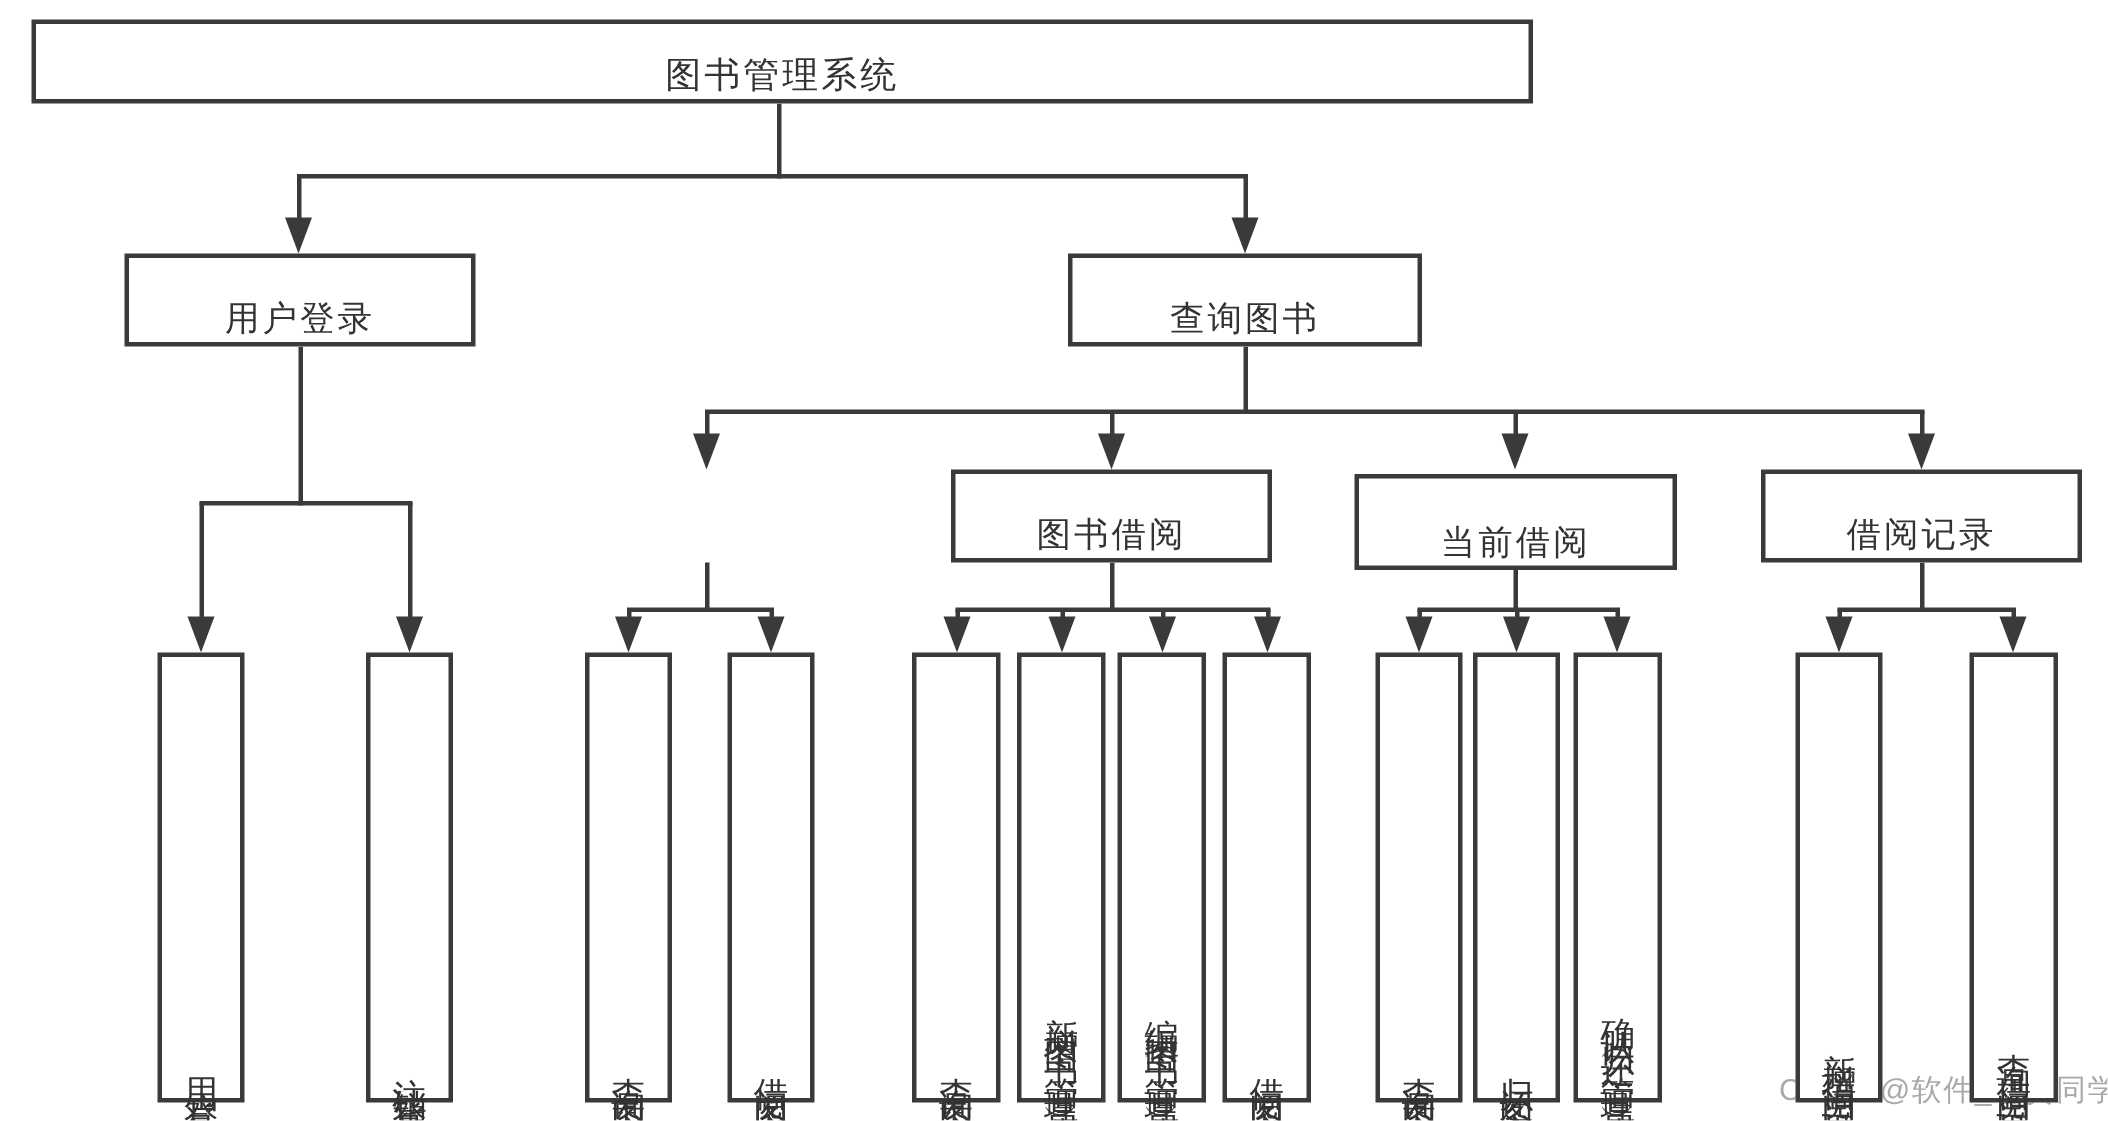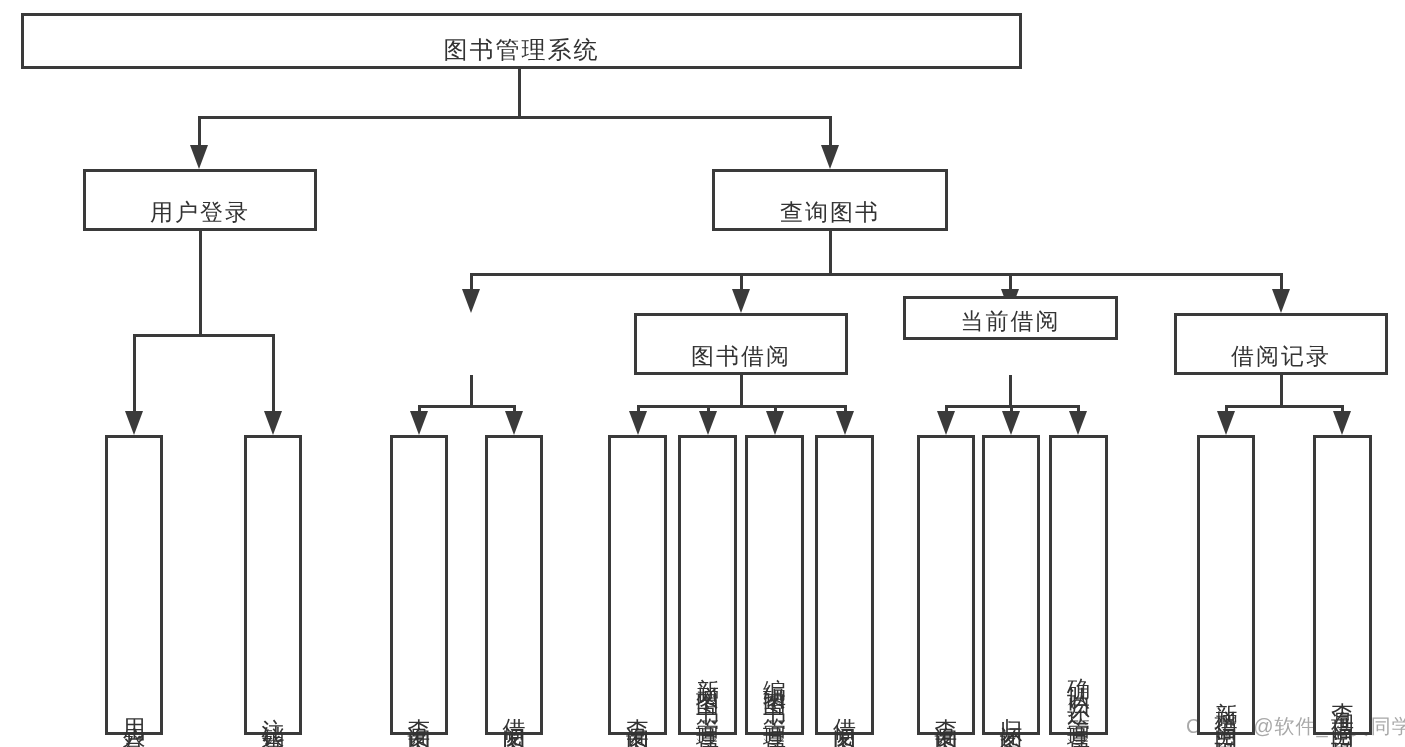--- a/index.html
+++ b/index.html
@@ -125,21 +125,21 @@
     </div>
     <div class="node" style="left: 83px; top: 169px; width: 234px; height: 62px;">
       <span class="node-label">用户登录</span>
     </div>
     <div class="node" style="left: 712px; top: 169px; width: 236px; height: 62px;">
       <span class="node-label">查询图书</span>
     </div>
     <div class="node" style="left: 634px; top: 313px; width: 214px; height: 62px;">
       <span class="node-label">图书借阅</span>
     </div>
-    <div class="node" style="left: 903px; top: 296px; width: 215px; height: 44px;">
+    <div class="node" style="left: 903px; top: 316px; width: 215px; height: 64px;">
       <span class="node-label">当前借阅</span>
     </div>
     <div class="node" style="left: 1174px; top: 313px; width: 214px; height: 62px;">
       <span class="node-label">借阅记录</span>
     </div>
     <div class="node vertical" style="left: 105px; top: 435px; width: 58px; height: 300px;">
       <span class="node-label">用户登录</span>
     </div>
     <div class="node vertical" style="left: 244px; top: 435px; width: 58px; height: 300px;">
       <span class="node-label">注销登录</span>

